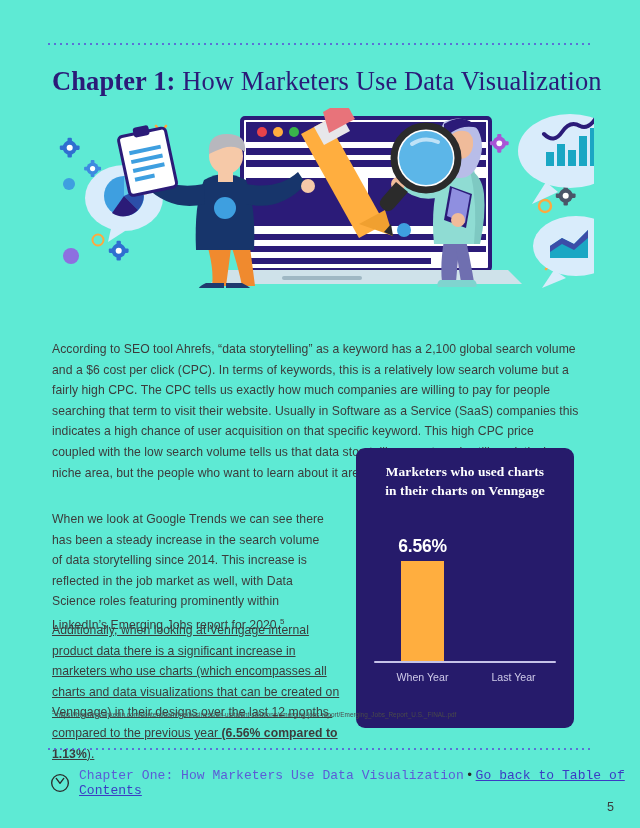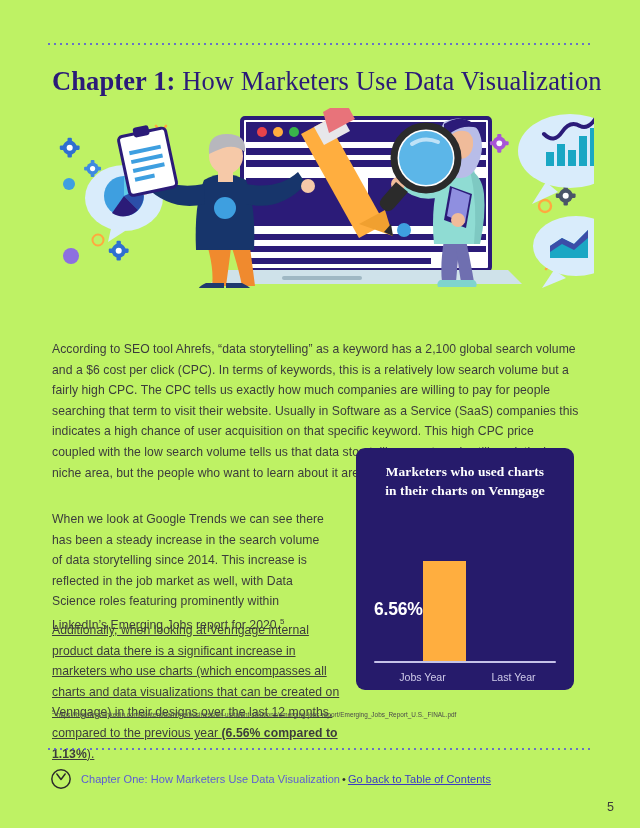--- a/index.html
+++ b/index.html
@@ -2,21 +2,21 @@
 <html><head>
 <meta charset="utf-8">
 <style>
   * { box-sizing: border-box; margin: 0; padding: 0; }
   html, body {
     width: 640px; height: 828px;
     background: #ffffff;
     font-family: "Liberation Sans", sans-serif;
     overflow: hidden;
   }
-  .page { position: relative; width: 640px; height: 828px; background:#bef264; }
+  .page { position: relative; width: 640px; height: 828px; background:#5eead4; }
 
   
   .dotted-rule {
     position: absolute; left: 46px; right: 46px; height: 2px;
     background-image: radial-gradient(circle, #5a5ad6 0.9px, rgba(0,0,0,0) 1.1px);
     background-size: 6px 2px;
     background-repeat: repeat-x;
     opacity: .85;
   }
   #rule-top { top: 43px; }
@@ -48,41 +48,41 @@
   }
   #para-1 { left: 52px; top: 291px; width: 528px; }
   #para-2 { left: 52px; top: 461px; width: 280px; }
   #para-3 { left: 52px; top: 572px; width: 288px; text-decoration: underline; }
   .sup { font-size: 8px; vertical-align: super; }
   .bold { font-weight: 700; }
 
   
   .chart-card {
     position: absolute; left: 356px; top: 448px;
-    width: 218px; height: 242px;
+    width: 218px; height: 280px;
     background: #261b6b; border-radius: 9px;
     padding: 14px 12px 0 12px;
     overflow: hidden;
   }
   .chart-title {
     font-family: "Liberation Serif", serif;
     font-weight: 700; font-size: 13.4px; line-height: 19px;
     color: #ffffff; text-align: center; letter-spacing: .1px;
   }
   .chart-plot {
     position: relative; margin-top: 12px;
     height: 176px;
   }
   .axis-line {
     position: absolute; left: 6px; right: 6px; bottom: 25px;
     height: 2px; background: #c6c3e8; border-radius: 2px;
   }
   .bar-group {
     position: absolute; bottom: 27px; width: 50%;
-    display: flex; flex-direction: row; align-items: center;
+    display: flex; flex-direction: column; align-items: center;
   }
   #bar-group-this-year { left: 6px; }
   #bar-group-last-year { left: 50%; }
   .bar-value {
     font-size: 17.5px; font-weight: 700; color: #ffffff;
     margin-bottom: 4px; letter-spacing: -.2px;
   }
   .bar {
     width: 43px;
   }
@@ -102,21 +102,21 @@
   }
   .footnote .fn-mark { font-size: 5px; vertical-align: super; }
 
   
   .footer {
     position: absolute; left: 50px; top: 768px;
     display: flex; align-items: center; gap: 9px;
   }
   .footer-icon { width: 22px; height: 22px; display:block; }
   .footer-text {
-    font-size: 11px; color: #5b5bd6; letter-spacing: .05px;
+    font-size: 13px; color: #5b5bd6; letter-spacing: .05px; font-family: Liberation Mono, monospace;
   }
   .footer-text .sep { color: #2a2a2a; margin: 0 2px; }
   .footer-link { color: #3b3bc4; text-decoration: underline; }
   .page-number {
     position: absolute; right: 26px; top: 800px;
     font-size: 12.5px; color: #3c3c3c;
   }
 </style>
 </head>
 <body>
@@ -342,21 +342,21 @@
     <div class="chart-title">
       <div>Marketers who used charts</div>
       <div>in their charts on Venngage</div>
     </div>
     <div class="chart-plot">
       <div id="bar-group-this-year" class="bar-group">
         <div class="bar-value">6.56%</div>
         <div id="bar-this-year" class="bar"></div>
       </div>
       <div class="axis-line"></div>
-      <div id="label-this-year" class="bar-label">Jobs Year</div>
+      <div id="label-this-year" class="bar-label">When Year</div>
       <div id="label-last-year" class="bar-label">Last Year</div>
     </div>
   </div>
 
   <div class="footnote"><span class="fn-mark">5</span><span> https://business.linkedin.com/content/dam/me/business/en-us/talent-solutions/emerging-jobs-report/Emerging_Jobs_Report_U.S._FINAL.pdf</span></div>
 
   <div id="rule-bottom" class="dotted-rule"></div>
 
   <div class="footer">
     <svg class="footer-icon" viewBox="0 0 24 24">

